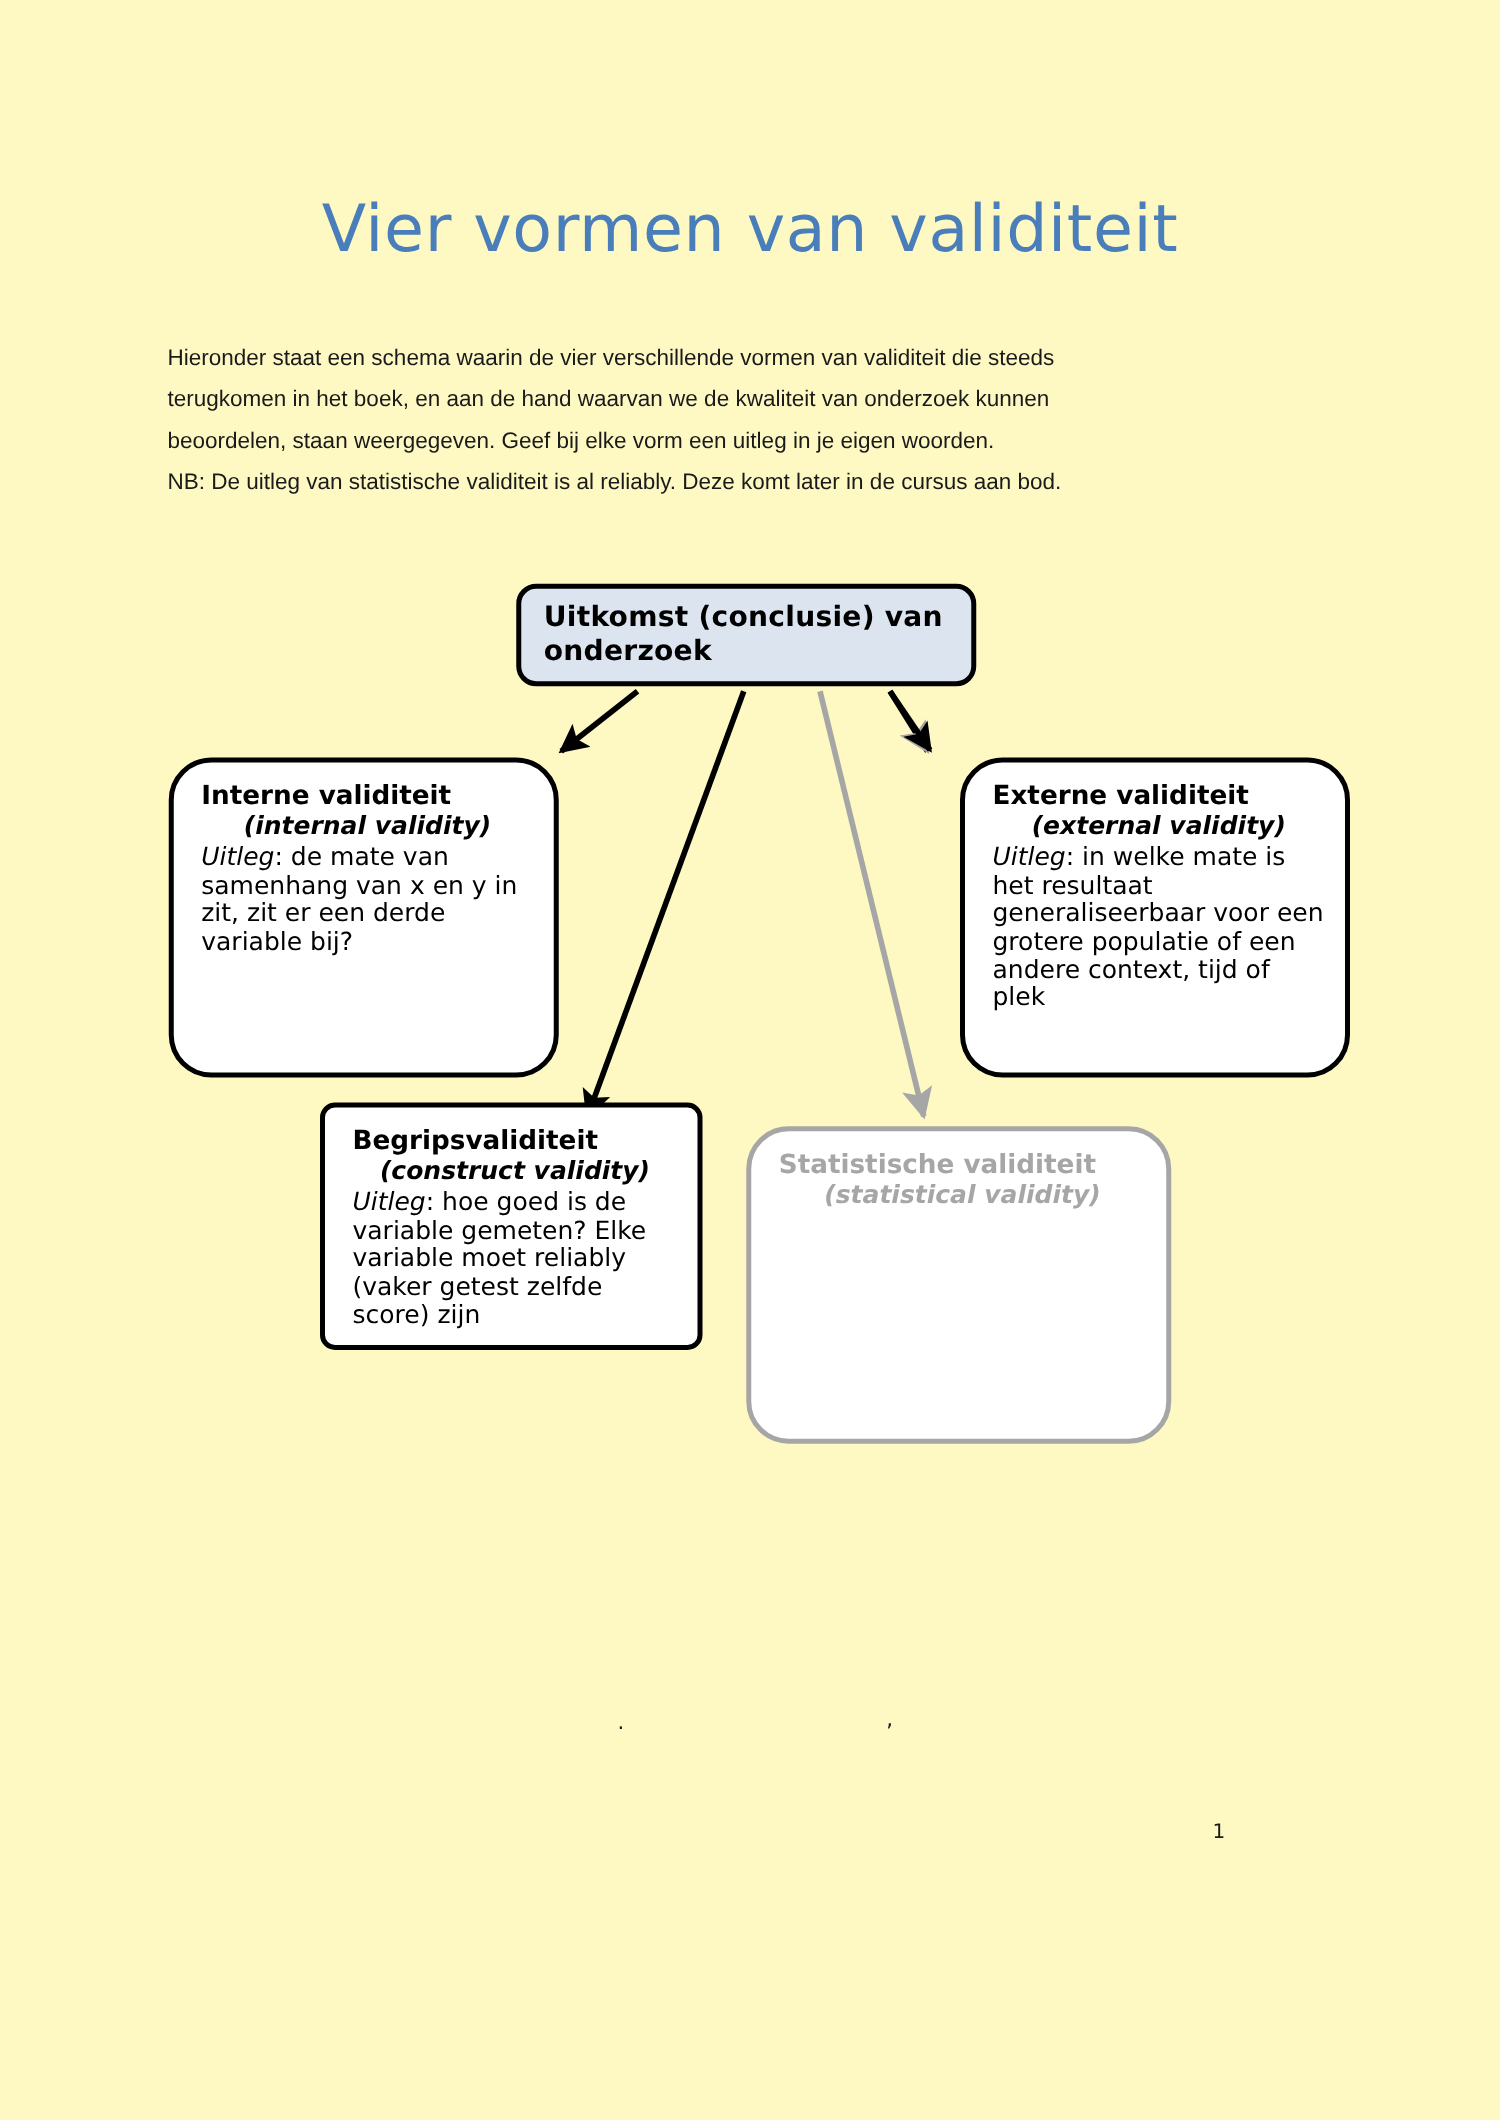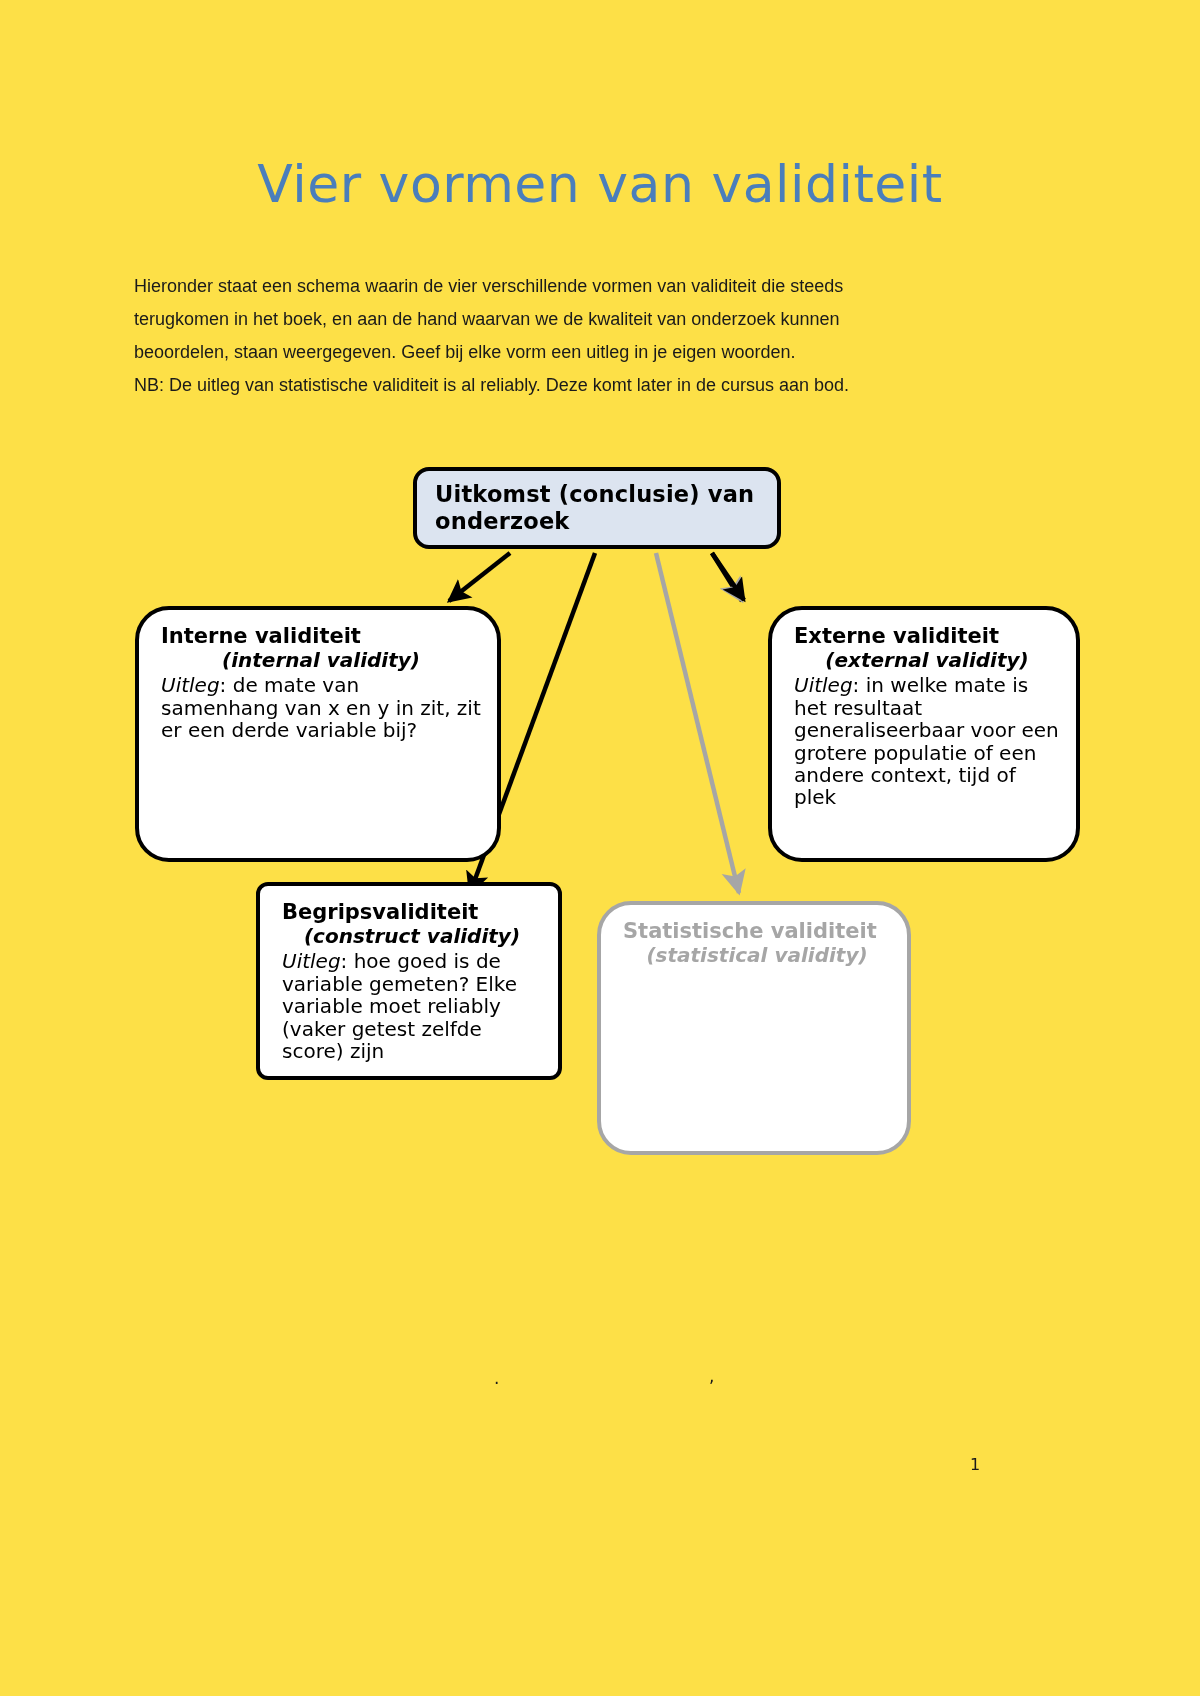--- a/index.html
+++ b/index.html
@@ -9,21 +9,21 @@
     height: 1696px;
     background: #ffffff;
     font-family: "Liberation Sans", sans-serif;
     position: relative;
     overflow: hidden;
   }
 
   .page {
     position: absolute;
     inset: 0;
-    background: #fde047;
+    background: #fef9c3;
   }
 
   
   .doc-title {
     position: absolute;
     left: 0;
     top: 120px;
     width: 1200px;
     text-align: center;
     font-family: "DejaVu Sans", sans-serif;
@@ -108,21 +108,21 @@
   #node-root .t1 {
     font-size: 22.5px;
     padding: 0 18px;
     letter-spacing: 0.2px;
   }
 
   
   #node-internal {
     left: 135px;
     top: 606px;
-    width: 366px;
+    width: 312px;
     height: 256px;
     border-radius: 34px;
   }
 
   
   #node-external {
     left: 768px;
     top: 606px;
     width: 312px;
     height: 256px;
@@ -135,21 +135,21 @@
     top: 882px;
     width: 306px;
     height: 198px;
     border-radius: 12px;
   }
 
   
   #node-statistical {
     left: 597px;
     top: 901px;
-    width: 314px;
+    width: 340px;
     height: 254px;
     border-radius: 34px;
     border-color: #a6a6a6;
     color: #a6a6a6;
   }
   #node-statistical .body,
   #node-statistical .body .lead {
     font-style: italic;
   }
 

